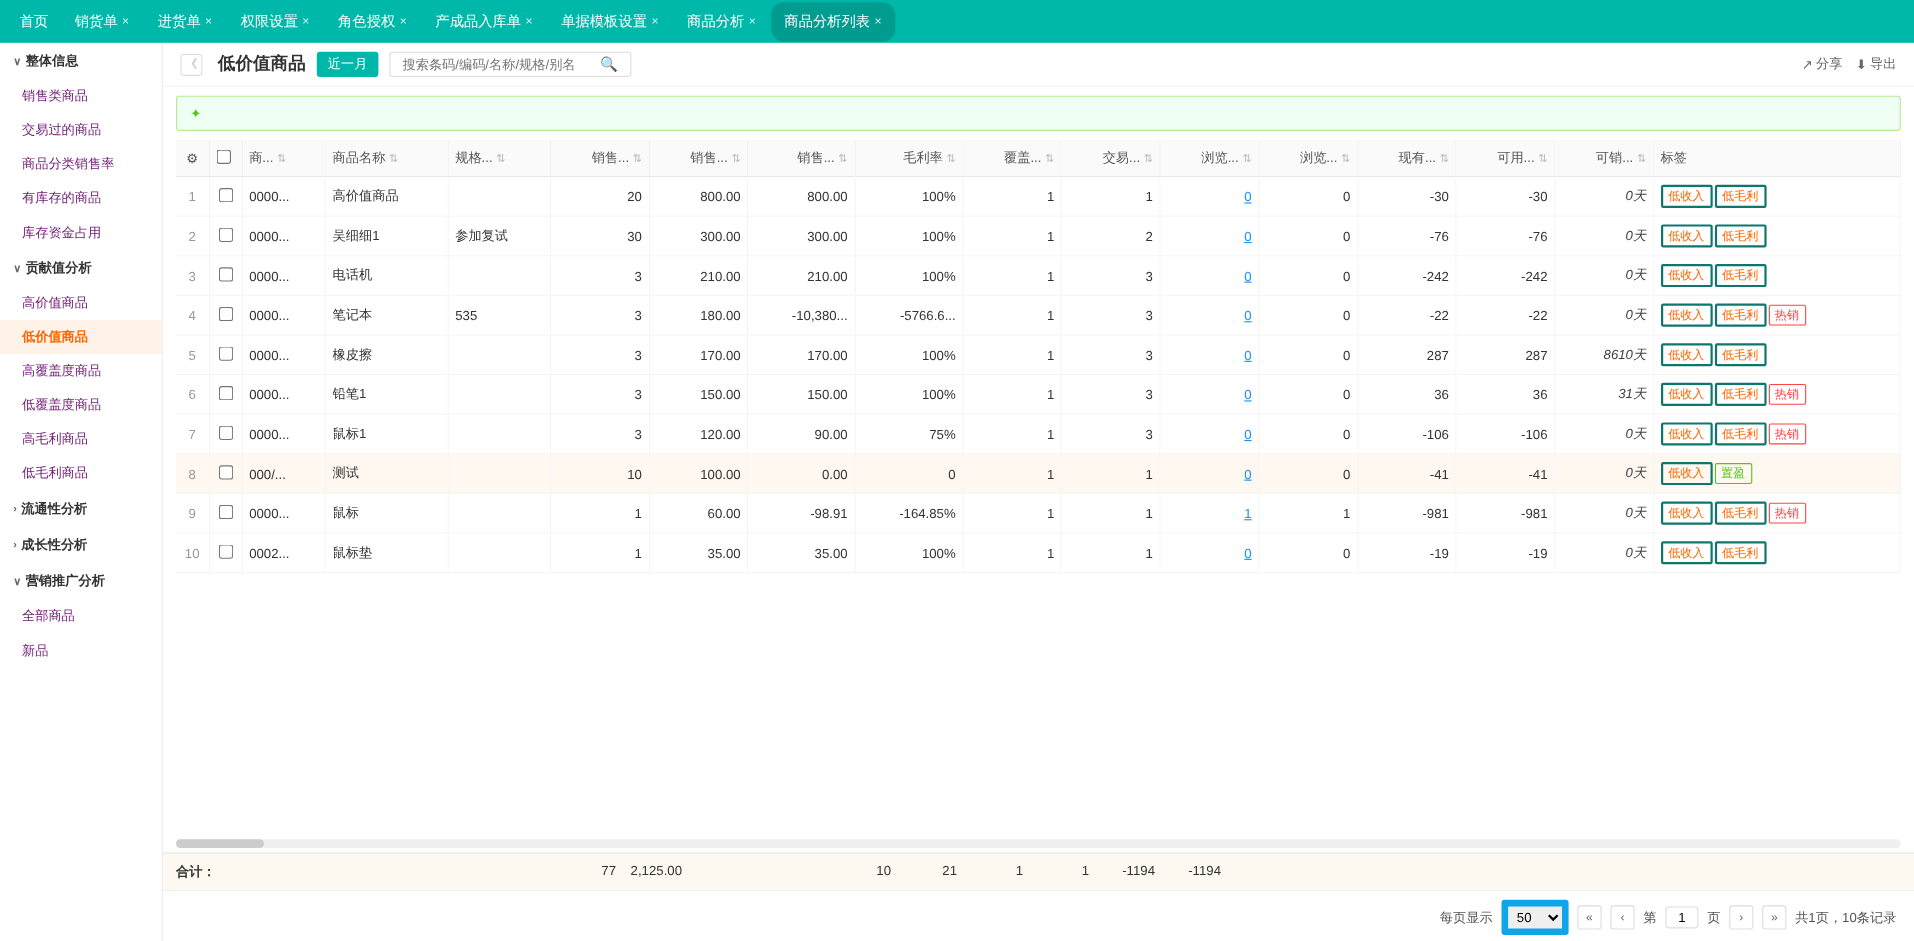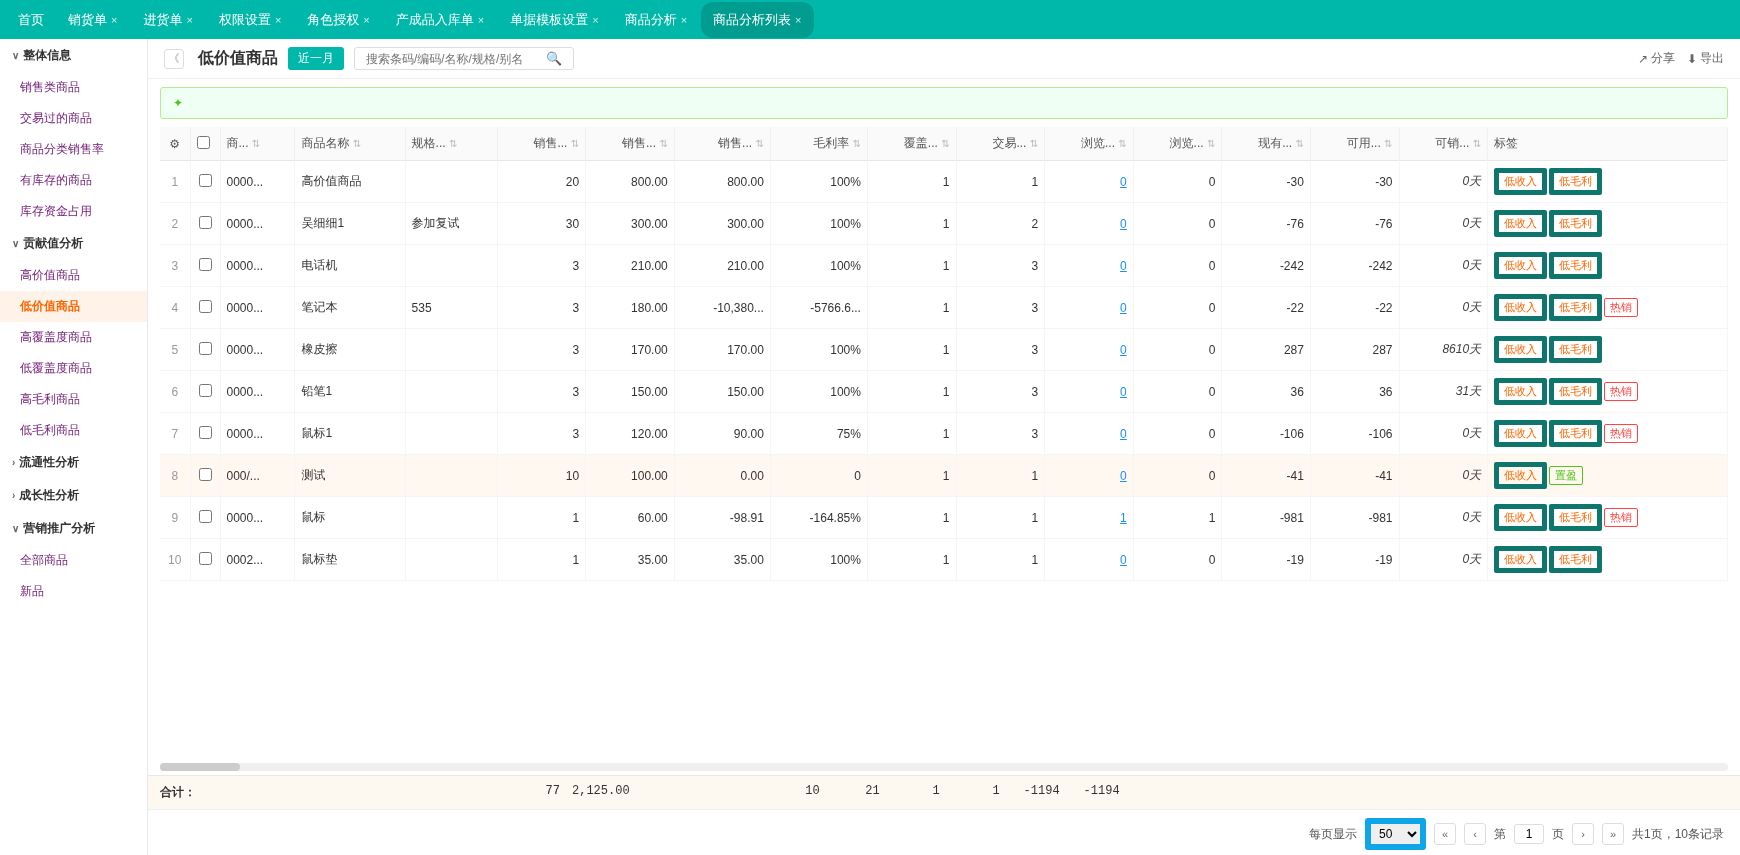--- a/index.html
+++ b/index.html
@@ -200,21 +200,21 @@
     }
     td:first-child { text-align: center; color: #999; }
     tr.highlighted { background: #fff8f0; }
     .tag {
       display: inline-block;
       padding: 1px 5px;
       border-radius: 2px;
       font-size: 11px;
       margin-right: 2px;
     }
-    .tag-orange { color: #ff6600; border: 5px solid #0f766e; }
+    .tag-orange { color: #ff6600; border: 2px solid #0f766e; }
     .tag-green { color: #52c41a; border: 1px solid #52c41a; }
     .tag-red { color: #ff4444; border: 1px solid #ff4444; }
     .days-text { color: #404040; font-style: italic; }
     .link-text { color: #1890ff; text-decoration: underline; cursor: pointer; }
     .checkbox-col { text-align: center; }
 
     
     .settings-th {
       width: 30px;
       text-align: center;
@@ -233,21 +233,20 @@
     .footer-label { font-weight: bold; margin-right: 20px; }
     .footer-values {
       display: flex;
       gap: 0;
       flex: 1;
     }
     .footer-cell {
       padding: 0 6px;
       min-width: 60px;
       text-align: right;
-      font-family: Liberation Mono, monospace;
     }
 
     
     .pagination {
       display: flex;
       align-items: center;
       justify-content: flex-end;
       padding: 8px 16px;
       gap: 8px;
       border-top: 1px solid #f0f0f0;

